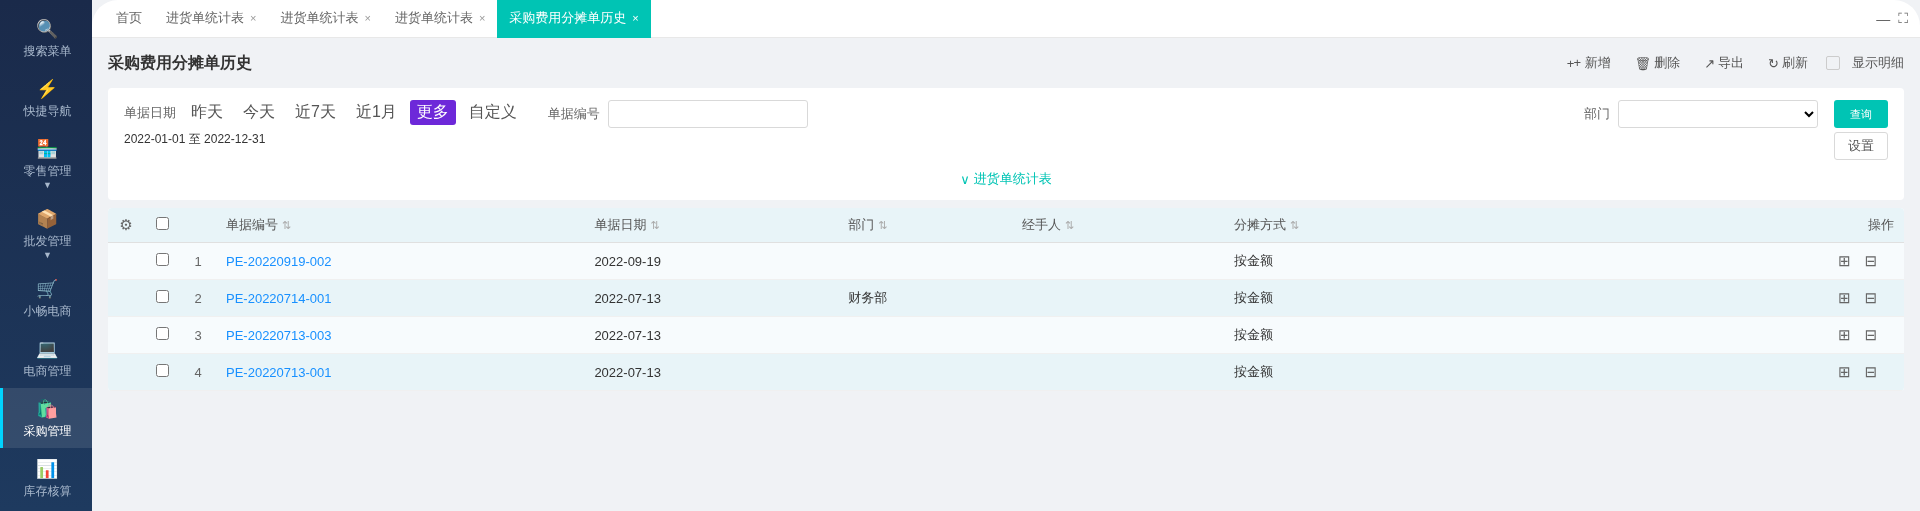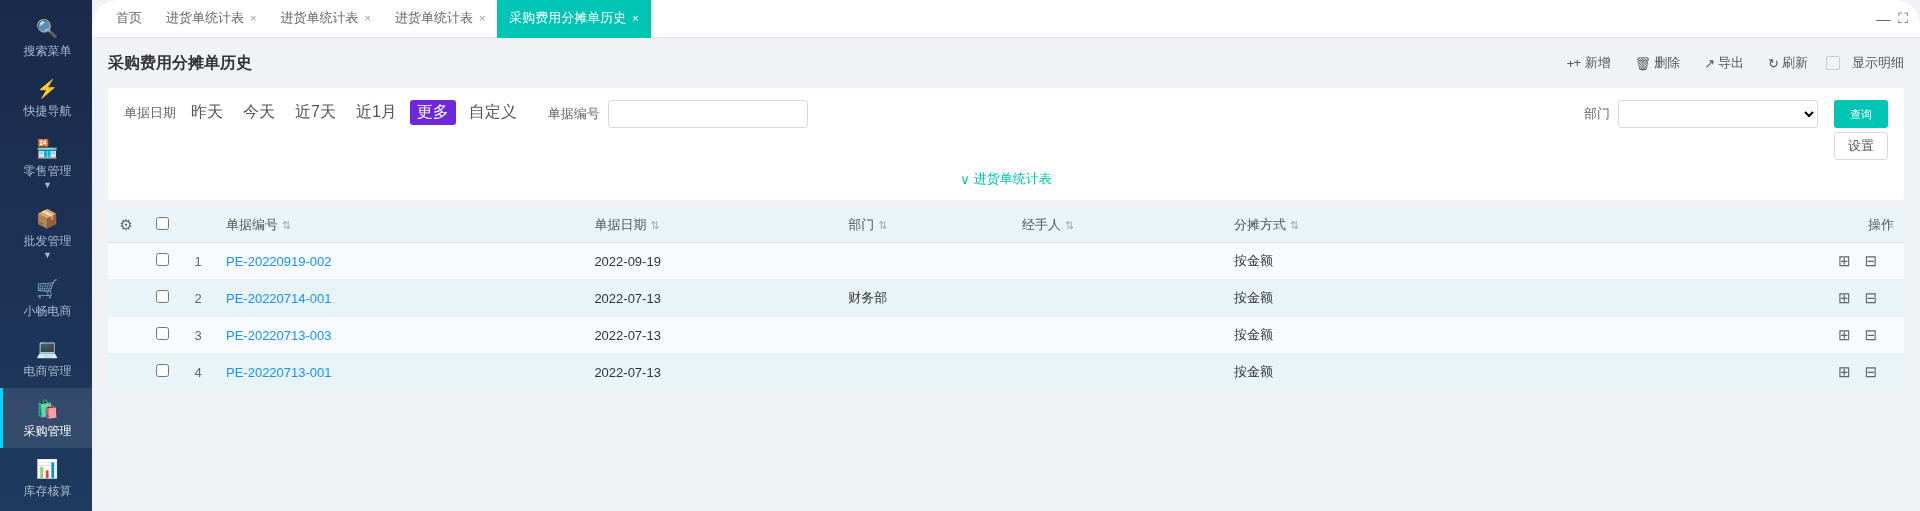--- a/index.html
+++ b/index.html
@@ -438,20 +438,21 @@
             <span class="filter-label">单据日期</span>
             <div class="filter-date-options">
               <span class="date-btn">昨天</span>
               <span class="date-btn">今天</span>
               <span class="date-btn">近7天</span>
               <span class="date-btn">近1月</span>
               <span class="date-btn more">更多</span>
               <span class="date-btn">自定义</span>
             </div>
           </div>
+          <div class="date-range">2022-01-01 至 2022-12-31</div>
         </div>
 
         <div class="filter-middle">
           <span class="filter-label">单据编号</span>
           <input class="filter-input" type="text" style="">
         </div>
 
         <div class="filter-right">
           <span class="filter-label">部门</span>
           <select class="filter-select">

